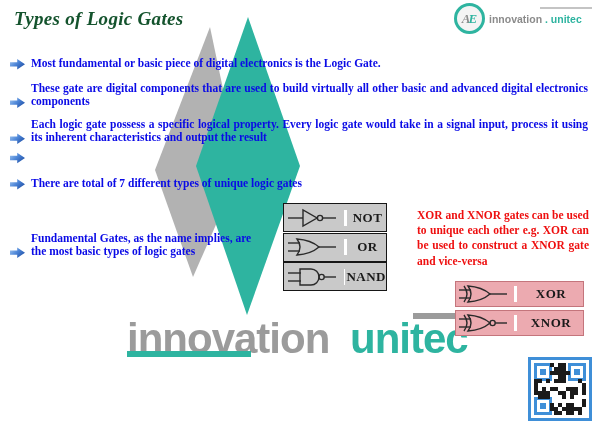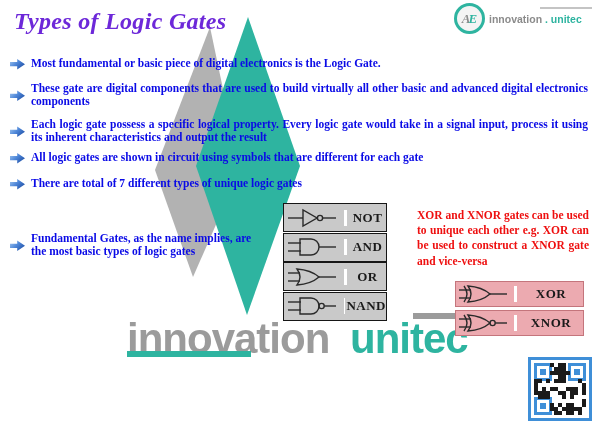--- a/index.html
+++ b/index.html
@@ -8,41 +8,41 @@
     overflow:hidden;font-family:"Liberation Serif","DejaVu Serif",serif;
     box-shadow:0 0 4px rgba(0,0,0,.3);
   }
   .abs{position:absolute;}
 
   
   #bg-shapes{left:0;top:0;width:600px;height:423px;z-index:0;}
 
   
   #title{
-    left:14px;top:8px;font-size:24px;font-weight:bold;font-style:italic;
-    color:#6d28d9;z-index:3;letter-spacing:.3px;
+    left:14px;top:8px;font-size:19px;font-weight:bold;font-style:italic;
+    color:#14532d;z-index:3;letter-spacing:.3px;
   }
 
   
   #logo{left:454px;top:3px;z-index:3;display:flex;align-items:center;}
   #logo-circle{
     width:25px;height:25px;border:3px solid #2eb4a0;border-radius:50%;
     background:#f4f4f4;display:flex;align-items:center;justify-content:center;
     font-family:"Liberation Serif",serif;font-size:13px;font-weight:bold;font-style:italic;
   }
   #logo-circle .a{color:#8b8b8b;}
   #logo-circle .e{color:#2eb4a0;margin-left:-2px;}
   #logo-text{margin-left:4px;font-family:"Liberation Sans",sans-serif;
     font-size:10.5px;font-weight:bold;white-space:nowrap;}
   #logo-text .gray{color:#8b8b8b;}
   #logo-text .teal{color:#2eb4a0;}
   #logo-topline{left:540px;top:7px;width:52px;height:2px;background:#c4c4c4;z-index:3;}
 
   
-  .bullet{z-index:3;display:flex;align-items:center;}
+  .bullet{z-index:3;display:flex;align-items:flex-end;}
   .bullet-icon{
     width:15px;height:12px;margin-top:1px;flex:0 0 15px;
     background:linear-gradient(135deg,#aacdf2 0%,#4d86d8 45%,#123f96 100%);
     clip-path:polygon(0 32%,48% 32%,48% 6%,100% 50%,48% 94%,48% 68%,0 68%);
   }
   .bullet-text{
     margin-left:6px;color:#0a0ae6;font-weight:bold;font-size:11.5px;
     line-height:1.16;
   }
   .just{text-align:justify;}
@@ -129,21 +129,20 @@
   <div class="abs bullet" style="left:10px;top:82px;width:578px;">
     <span class="bullet-icon"></span>
     <span class="bullet-text just">These gate are digital components that are used to build virtually all other basic and advanced digital electronics components</span>
   </div>
   <div class="abs bullet" style="left:10px;top:118px;width:578px;">
     <span class="bullet-icon"></span>
     <span class="bullet-text just">Each logic gate possess a specific logical property. Every logic gate would take in a signal input, process it using its inherent characteristics and output the result</span>
   </div>
   <div class="abs bullet" style="left:10px;top:151px;width:578px;">
     <span class="bullet-icon"></span>
-    <span class="bullet-text oneline">All logic gates are shown in circuit using symbols that are different for each gate</span>
   </div>
   <div class="abs bullet" style="left:10px;top:177px;width:578px;">
     <span class="bullet-icon"></span>
     <span class="bullet-text oneline">There are total of 7 different types of unique logic gates</span>
   </div>
 
   <div class="abs bullet" style="left:10px;top:232px;width:248px;">
     <span class="bullet-icon"></span>
     <span class="bullet-text">Fundamental Gates, as the name implies, are the most basic types of logic gates</span>
   </div>
@@ -156,32 +155,20 @@
           <line x1="1" y1="11" x2="16" y2="11"></line>
           <polygon points="16,3 16,19 30,11"></polygon>
           <circle cx="33" cy="11" r="2.6"></circle>
           <line x1="35.6" y1="11" x2="49" y2="11"></line>
         </svg>
       </span>
       <span class="gate-divider"></span>
       <span class="gate-label">NOT</span>
     </div>
 
-    <div class="gate-row">
-      <span class="gate-sym">
-        <svg class="gate-svg" width="52" height="22" viewBox="0 0 52 22">
-          <line x1="1" y1="7" x2="14" y2="7"></line>
-            <line x1="1" y1="15" x2="14" y2="15"></line>
-          <path d="M13 3 H24 A8 8 0 0 1 24 19 H13 Z"></path>
-          <line x1="32" y1="11" x2="49" y2="11"></line>
-        </svg>
-      </span>
-      <span class="gate-divider"></span>
-      <span class="gate-label">AND</span>
-    </div>
 
     <div class="gate-row">
       <span class="gate-sym">
         <svg class="gate-svg" width="52" height="22" viewBox="0 0 52 22">
           <line x1="1" y1="7" x2="13" y2="7"></line>
             <line x1="1" y1="15" x2="13" y2="15"></line>
           <path d="M10 3 Q24 4 32 11 Q24 18 10 19 Q16 11 10 3 Z"></path>
           <line x1="32" y1="11" x2="49" y2="11"></line>
         </svg>
       </span>

